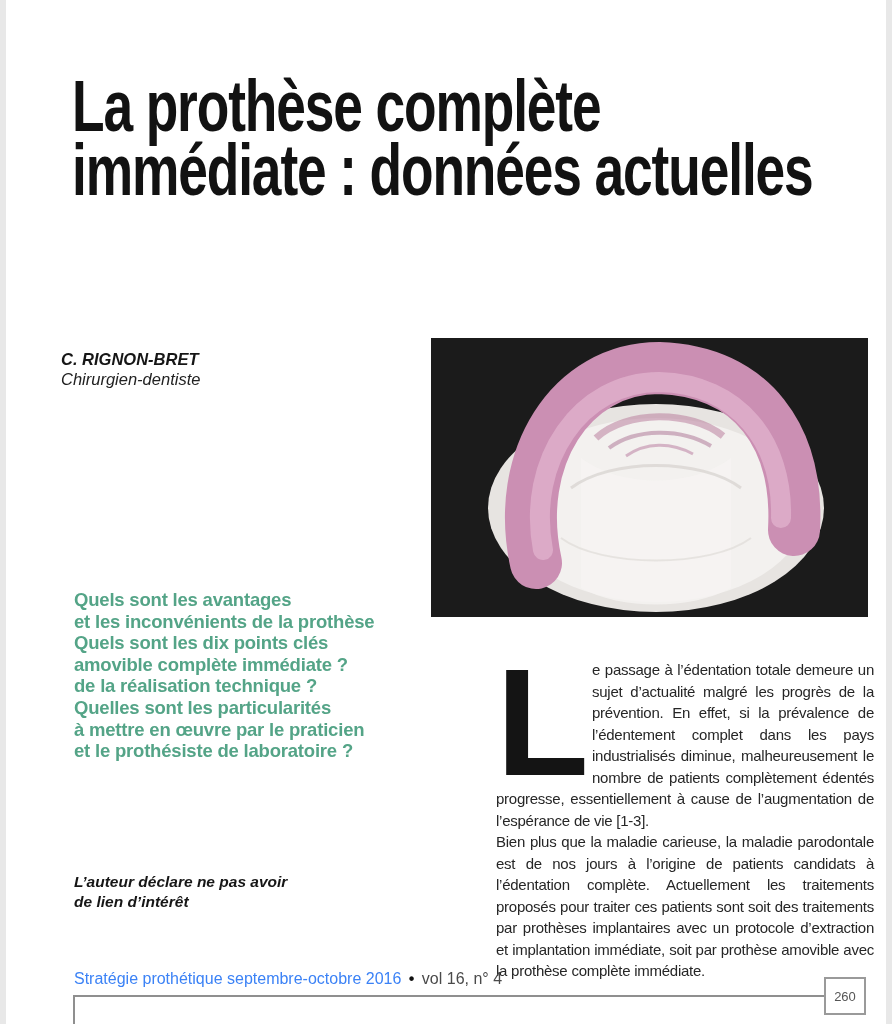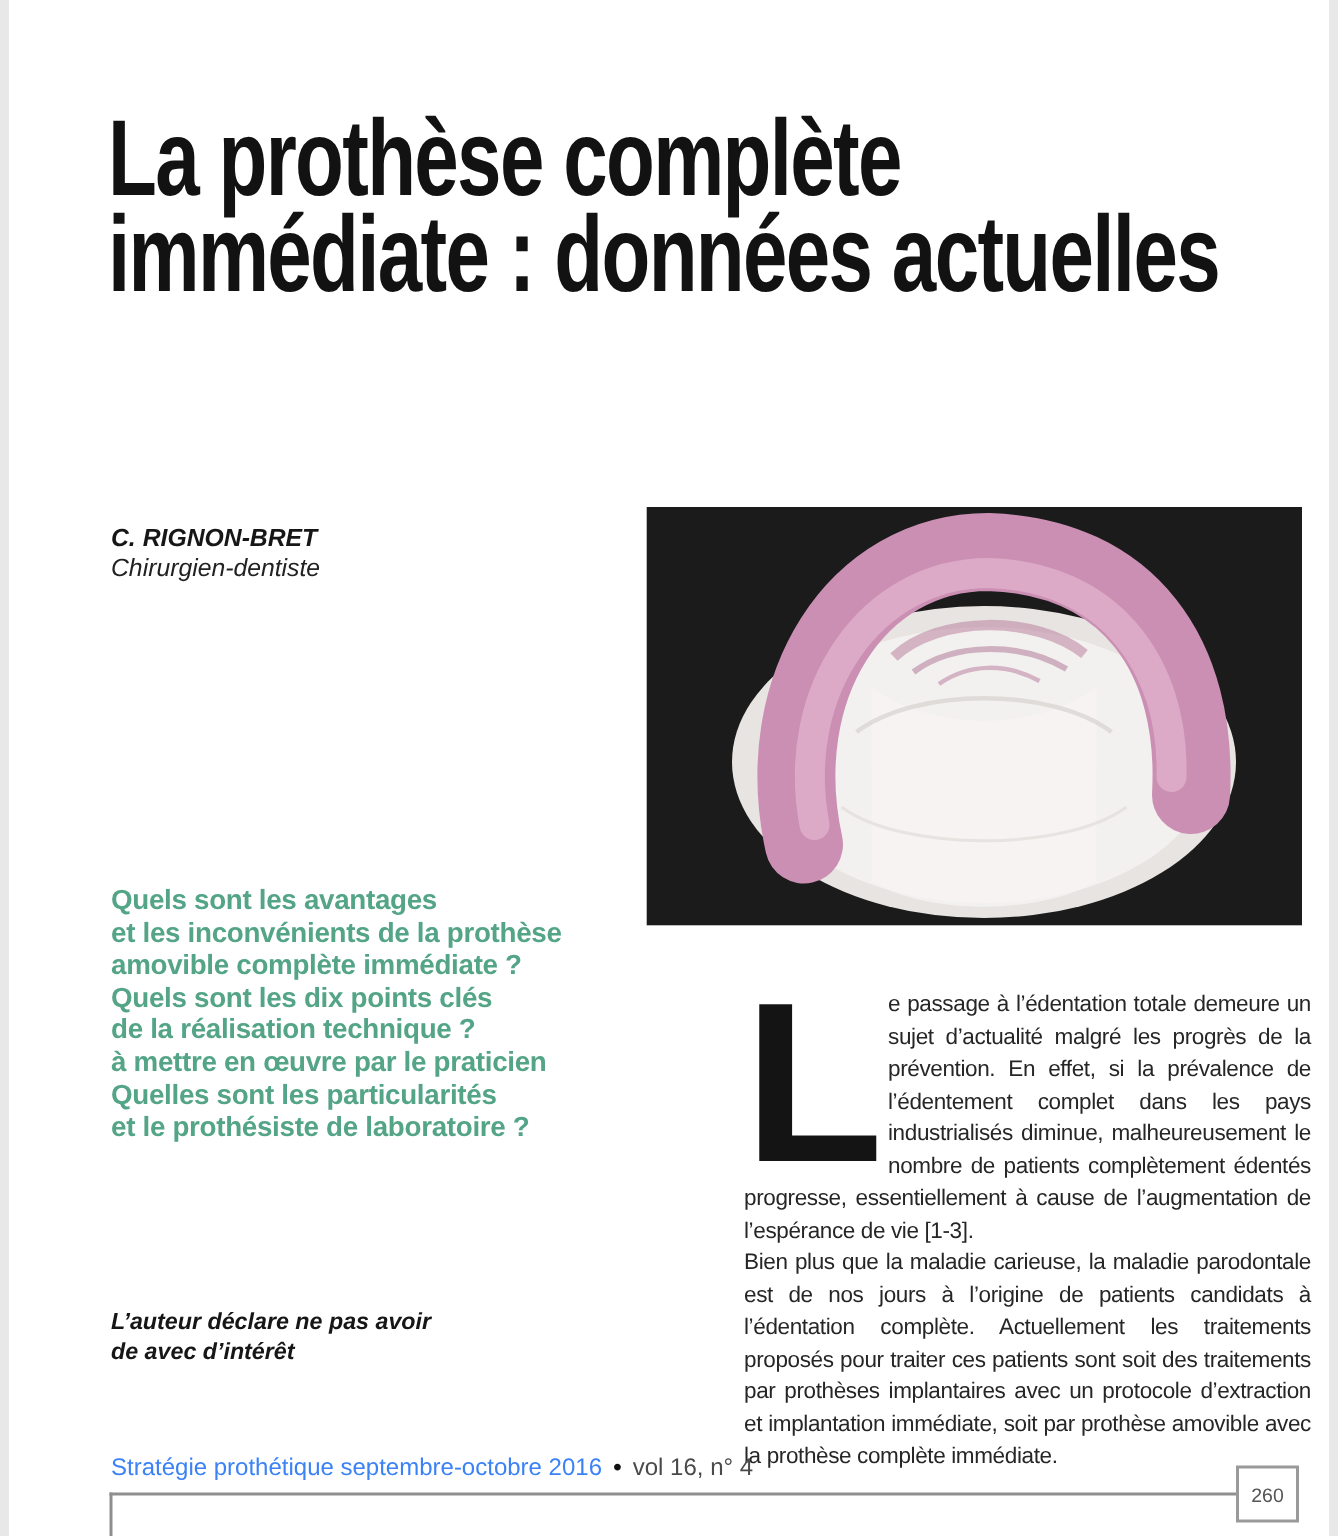--- a/index.html
+++ b/index.html
@@ -10,21 +10,21 @@
   }
   
   .title{
     position:absolute;left:66px;top:26px;width:840px;
     font-size:72px;line-height:64px;font-weight:700;color:#121212;
     letter-spacing:-1.5px;transform:scaleX(0.74);transform-origin:left top;
     white-space:nowrap;
   }
   .title .tline{display:block;}
   
-  .author{position:absolute;left:68px;top:349px;font-style:italic;font-size:16.5px;line-height:20px;}
+  .author{position:absolute;left:55px;top:349px;font-style:italic;font-size:16.5px;line-height:20px;}
   .author .name{font-weight:700;color:#161616;}
   .author .role{color:#222;}
   
   .figure{position:absolute;left:425px;top:338px;width:437px;height:279px;}
   .figure svg{display:block;}
   
   .questions{
     position:absolute;left:68px;top:589px;width:360px;
     font-weight:700;font-size:18.5px;line-height:21.6px;letter-spacing:-0.2px;
   }
@@ -90,40 +90,40 @@
 
       <path d="M165 100 C195 72 260 72 292 98" stroke="#b97f9f" stroke-width="7" fill="none" opacity="0.55"></path>
       <path d="M178 110 C205 90 250 90 280 108" stroke="#a96f92" stroke-width="4" fill="none" opacity="0.5"></path>
       <path d="M195 118 C215 104 240 104 262 116" stroke="#c08aa8" stroke-width="3" fill="none" opacity="0.6"></path>
     </svg>
   </figure>
 
   <div class="questions" style="color:#54a487;">
     <div>Quels sont les avantages</div>
     <div>et les inconvénients de la prothèse</div>
+    <div>Quels sont les dix points clés</div>
     <div>amovible complète immédiate ?</div>
-    <div>Quels sont les dix points clés</div>
     <div>de la réalisation technique ?</div>
+    <div>Quelles sont les particularités</div>
     <div>à mettre en œuvre par le praticien</div>
-    <div>Quelles sont les particularités</div>
     <div>et le prothésiste de laboratoire ?</div>
   </div>
 
   <div class="bodycol">
     <p>
       <span class="dropcap">
           <span>L</span>
         </span><span>e passage à l’édentation totale demeure un sujet d’actualité malgré les progrès de la prévention. En effet, si la prévalence de l’édentement complet dans les pays industrialisés diminue, malheureusement le nombre de patients complètement édentés progresse, essentiellement à cause de l’augmentation de l’espérance de vie [1-3].</span>
     </p>
     <p>Bien plus que la maladie carieuse, la maladie parodontale est de nos jours à l’origine de patients candidats à l’édentation complète. Actuellement les traitements proposés pour traiter ces patients sont soit des traitements par prothèses implantaires avec un protocole d’extraction et implantation immédiate, soit par prothèse amovible avec la prothèse complète immédiate.</p>
   </div>
 
   <div class="disclosure">
     <div>L’auteur déclare ne pas avoir</div>
-    <div>de avec d’intérêt</div>
+    <div>de lien d’intérêt</div>
   </div>
 
   <div class="footer">
     <span class="journal">Stratégie prothétique septembre-octobre 2016</span>
     <span class="sep">•</span>
     <span class="vol">vol 16, n° 4</span>
   </div>
 
   <div class="hrule"></div>
   <div class="vrule"></div>

